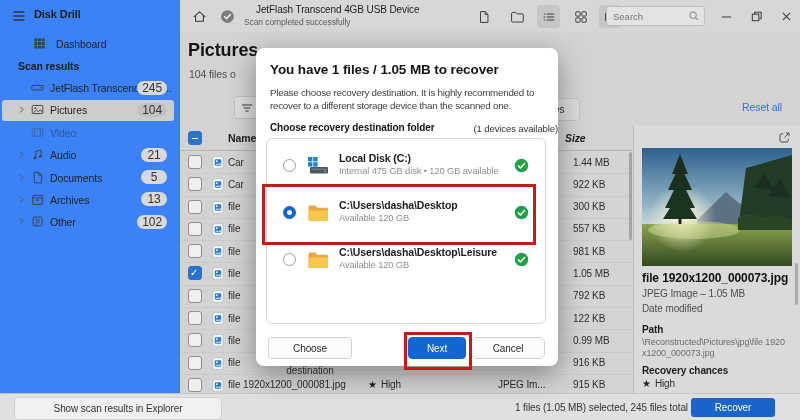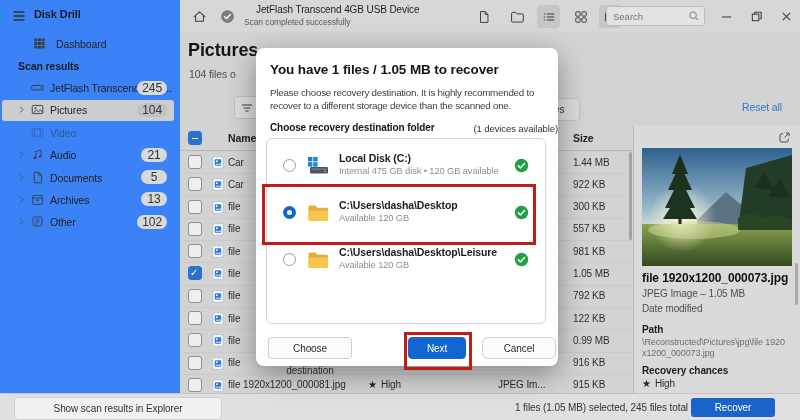--- a/index.html
+++ b/index.html
@@ -47,21 +47,21 @@
   
   .thead{position:absolute;left:0;top:96px;width:453px;height:22px;border-bottom:1px solid #b7b7b7;}
   .cb{position:relative;width:14px;height:14px;border:1px solid #8f8f8f;border-radius:3px;background:#efefef;box-sizing:border-box;}
   .cb .cbm{display:none;position:absolute;left:1px;top:0px;font-size:10px;color:#fff;}
   .cb.checked{background:#2b72cf;border-color:#2b72cf;}
   .cb.checked .cbm{display:block;}
   .cb.indet{background:#2b72cf;border-color:#2b72cf;}
   .cb.indet::after{content:"";position:absolute;left:3px;top:5.5px;width:6px;height:1.6px;background:#fff;}
   .hd-cb{position:absolute;left:8px;top:3px;}
   .hd-name{position:absolute;left:48px;top:4px;font-size:10.5px;font-weight:bold;color:#222;}
-  .hd-size{position:absolute;left:393px;top:4px;font-size:10.5px;font-weight:bold;color:#222;}
+  .hd-size{position:absolute;left:385px;top:4px;font-size:10.5px;font-weight:bold;color:#222;font-style:italic;}
   .tbody{position:absolute;left:0;top:120px;width:453px;}
   .trow{position:relative;height:21.3px;width:453px;border-bottom:1px solid rgba(0,0,0,0.04);}
   .trow .cb{position:absolute;left:8px;top:3px;}
   .ficon{position:absolute;left:32px;top:4px;}
   .fname{position:absolute;left:48px;top:4.5px;font-size:10px;color:#2e2e2e;white-space:nowrap;}
   .fchance{position:absolute;left:188px;top:4.5px;font-size:10px;color:#2e2e2e;display:flex;gap:4px;}
   .star{font-family:"DejaVu Sans",sans-serif;font-size:10px;color:#222;}
   .ftype{position:absolute;left:318px;top:4.5px;width:62px;font-size:10px;color:#2e2e2e;white-space:nowrap;overflow:hidden;text-overflow:ellipsis;}
   .fsize{position:absolute;left:393px;top:4.5px;font-size:10px;color:#2e2e2e;white-space:nowrap;}
   .vscroll{position:absolute;left:449px;top:120px;width:3px;height:88px;background:#a3a3a3;border-radius:2px;}
@@ -92,21 +92,21 @@
   .opt{position:relative;height:47px;}
   .radio{position:absolute;left:16px;top:16px;width:13px;height:13px;border-radius:50%;border:1.5px solid #9b9b9b;background:#fff;box-sizing:border-box;}
   .radio.selected{border:4px solid #1166d2;}
   .oicon{position:absolute;left:40px;top:13px;}
   .otitle{position:absolute;left:72px;top:9px;font-size:10.5px;font-weight:bold;color:#1b1b1b;white-space:nowrap;}
   .osub{position:absolute;left:72px;top:23px;font-size:9.3px;color:#8e8e8e;white-space:nowrap;}
   .gcheck{position:absolute;right:16px;top:15px;}
   .m-btn{position:absolute;top:289px;height:22px;border:1px solid #cfcfcf;border-radius:4px;background:#fbfbfb;font-size:10px;color:#2a2a2a;text-align:center;line-height:22px;box-sizing:border-box;}
   .m-choose{left:12px;width:84px;}
   .m-next{left:152px;width:58px;background:#1166d2;border-color:#1166d2;color:#fff;}
-  .m-cancel{left:226px;width:74px;border-radius:6px;}
+  .m-cancel{left:215px;width:74px;border-radius:6px;}
   
   .anno{position:absolute;border:3px solid #bf1d15;z-index:60;}
   .anno-dest{left:262px;top:184px;width:268px;height:55px;}
   .anno-next{left:404px;top:332px;width:62px;height:32px;}
 </style>
 </head>
 <body>
 
 <div class="screen">
 

